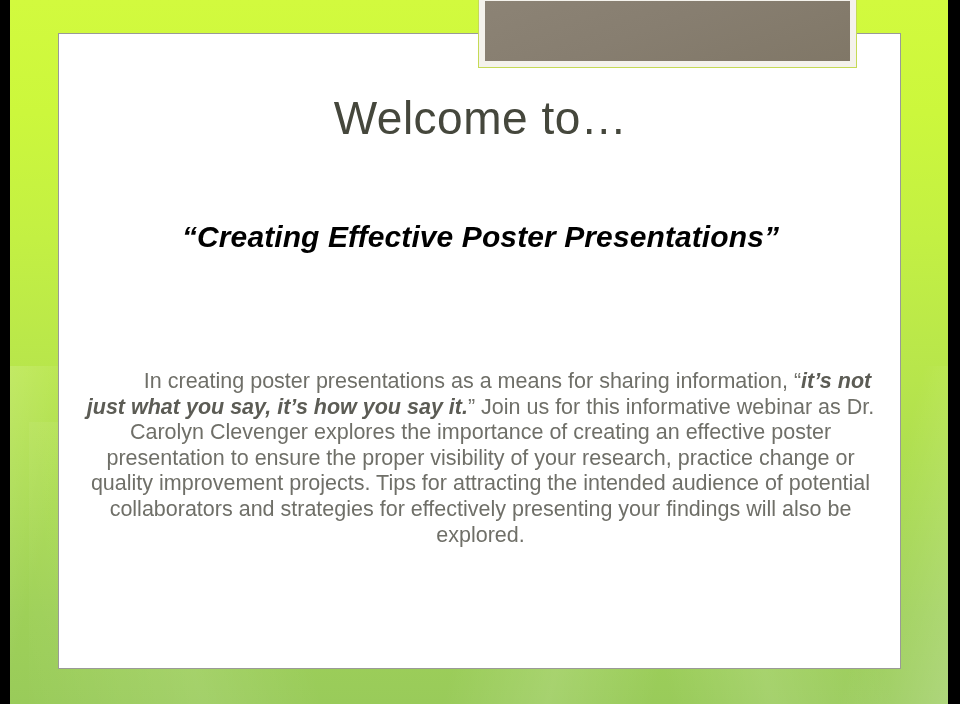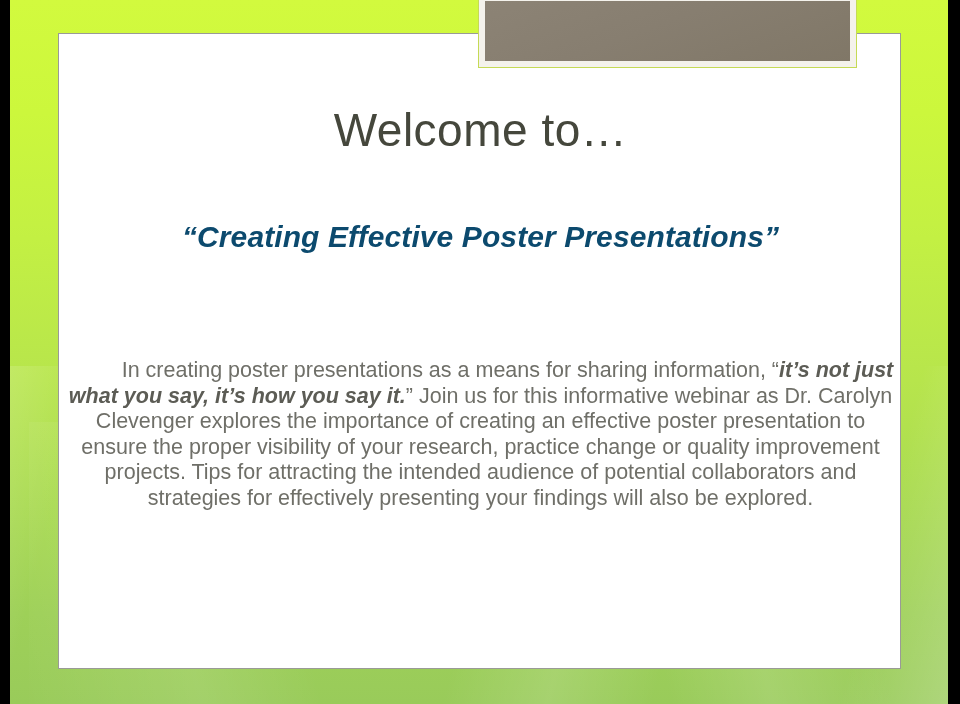--- a/index.html
+++ b/index.html
@@ -131,21 +131,21 @@
     left: 0;
     top: 0;
     width: 843px;
     height: 636px;
     z-index: 20;
   }
 
   #title {
     position: absolute;
     left: 0;
-    top: 72px;
+    top: 60px;
     width: 843px;
     text-align: center;
     font-size: 46px;
     line-height: 1.05;
     font-weight: 400;
     letter-spacing: 0.5px;
     color: #45473c;
     white-space: nowrap;
   }
 
@@ -153,36 +153,36 @@
     position: absolute;
     left: 44px;
     top: 180px;
     width: 755px;
     text-align: center;
     font-size: 30px;
     line-height: 1.55;
     font-weight: 700;
     font-style: italic;
     letter-spacing: 0.1px;
-    color: #0c4a6e;
+    color: #000000;
   }
   #subtitle .sub-line { display: block; white-space: nowrap; }
 
   #body {
     position: absolute;
     left: 6px;
     top: 324px;
     width: 831px;
     text-align: center;
     font-size: 21.5px;
     line-height: 25.6px;
     color: #6f6f68;
     text-indent: 0;
   }
-  #body .para { margin: 0; }
+  #body .para { margin: 11px; }
   #body .lead-indent { display: inline-block; width: 54px; }
   #body .emph {
     font-weight: 700;
     font-style: italic;
     color: #5c5c55;
   }
 </style>
 </head>
 <body>
 

